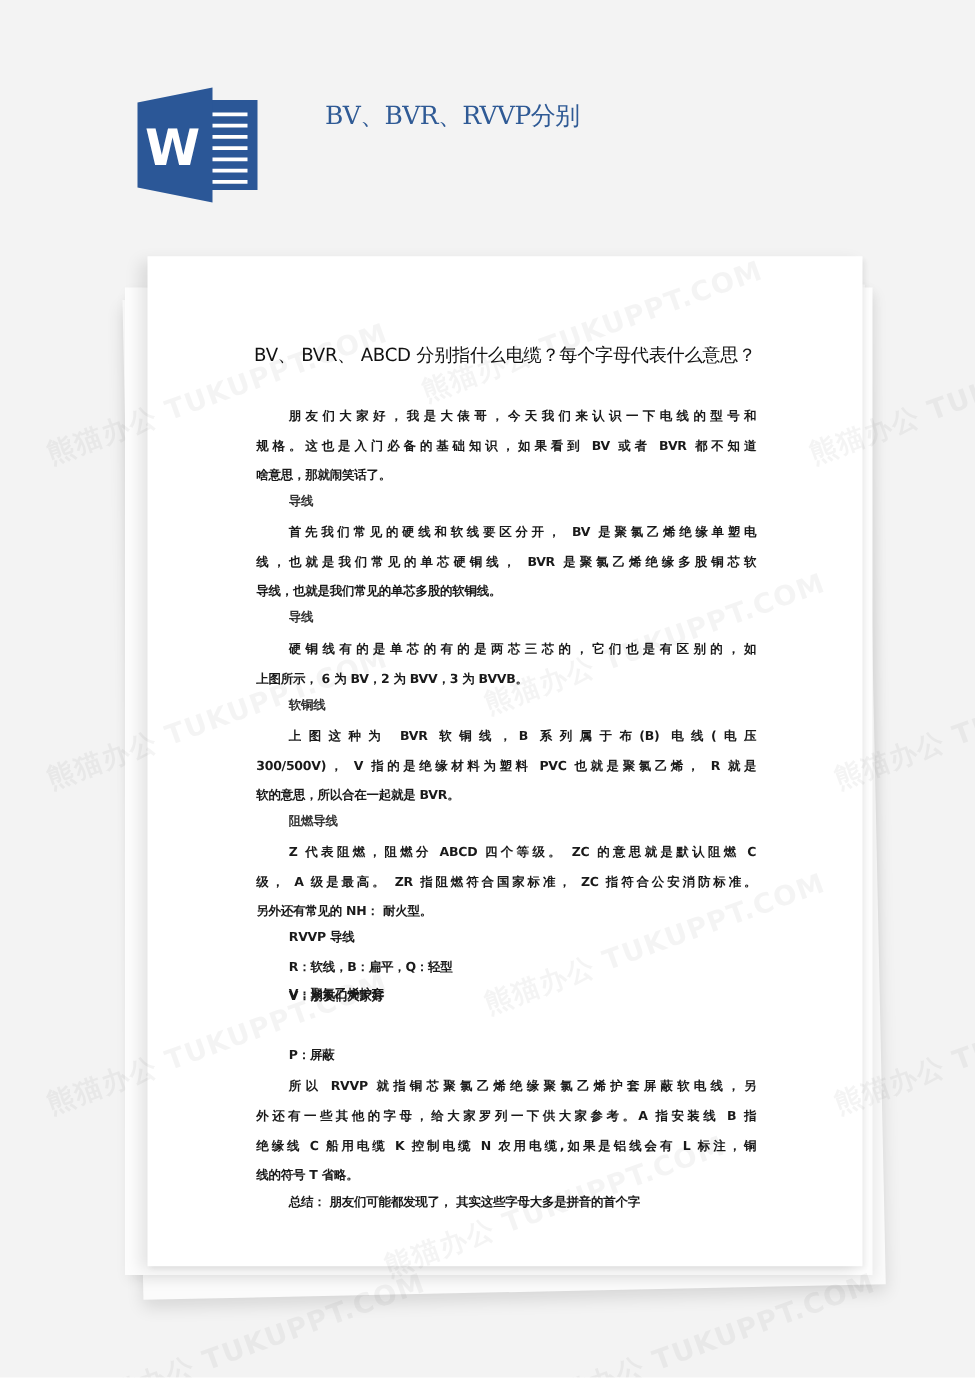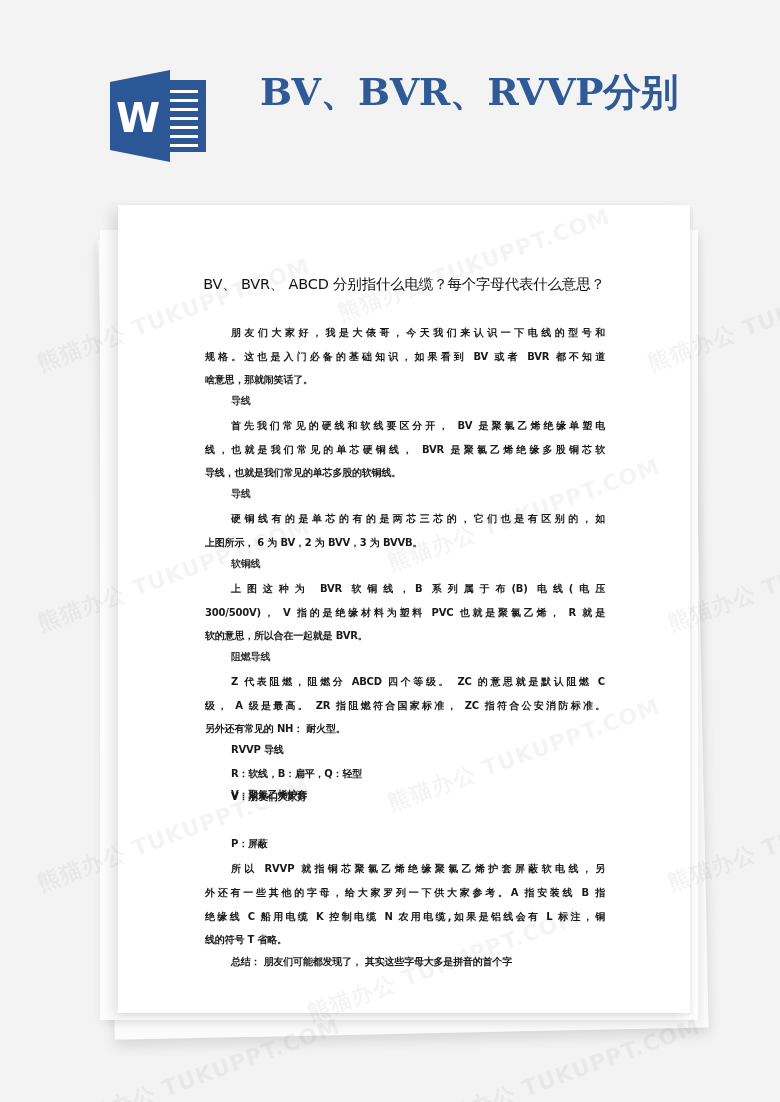--- a/index.html
+++ b/index.html
@@ -6,21 +6,21 @@
     body {
       width: 780px; height: 1102px; position: relative; overflow: hidden;
       background: #f3f3f3;
       font-family: "DejaVu Sans", "Liberation Sans", sans-serif;
     }
     .header { position: absolute; left: 0; top: 0; width: 780px; height: 200px; }
     .word-icon { position: absolute; left: 108px; top: 68px; width: 100px; height: 96px; }
     .header-title {
       position: absolute; left: 260px; top: 66px; width: 510px;
       font-family: "DejaVu Serif", "Liberation Serif", serif;
-      font-weight: bold; color: #2f5a95; font-size: 38px; line-height: 52px;
+      font-weight: normal; color: #2f5a95; font-size: 20px; line-height: 52px;
       letter-spacing: -0.5px; white-space: nowrap;
     }
     .header-title .line { display: block; }
 
     .page-back {
       position: absolute; left: 98px; top: 240px; width: 594px; height: 800px;
       background: #fbfbfb;
       transform: rotate(-1.2deg); transform-origin: 0 0;
       box-shadow: 0 6px 14px rgba(0,0,0,0.12);
     }

